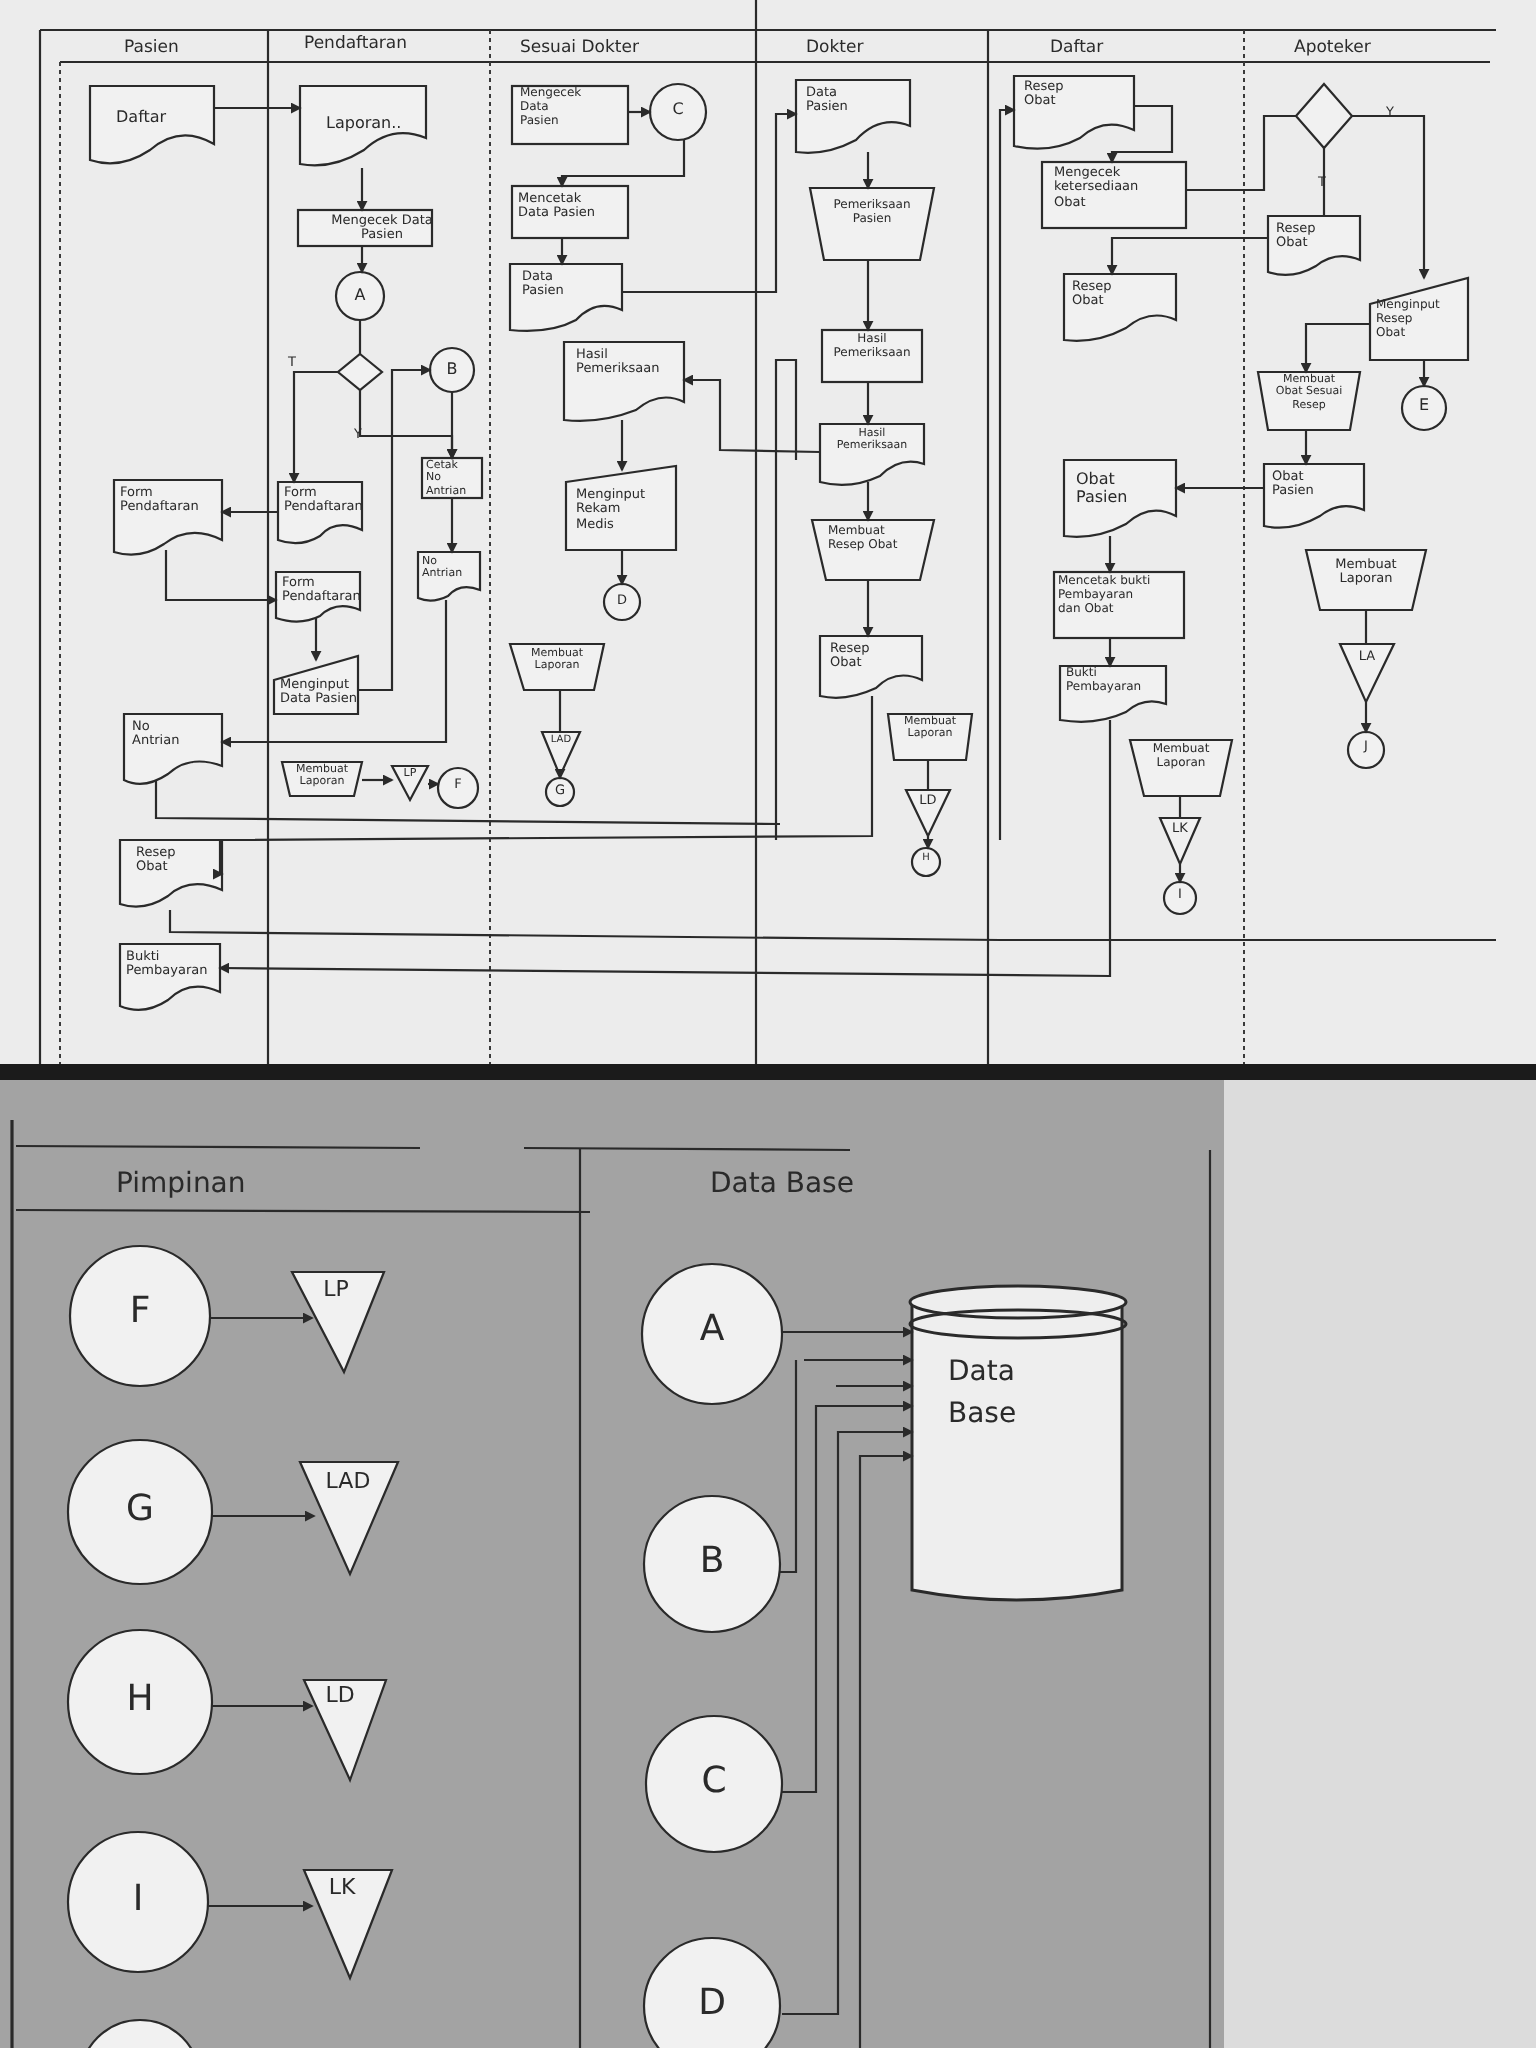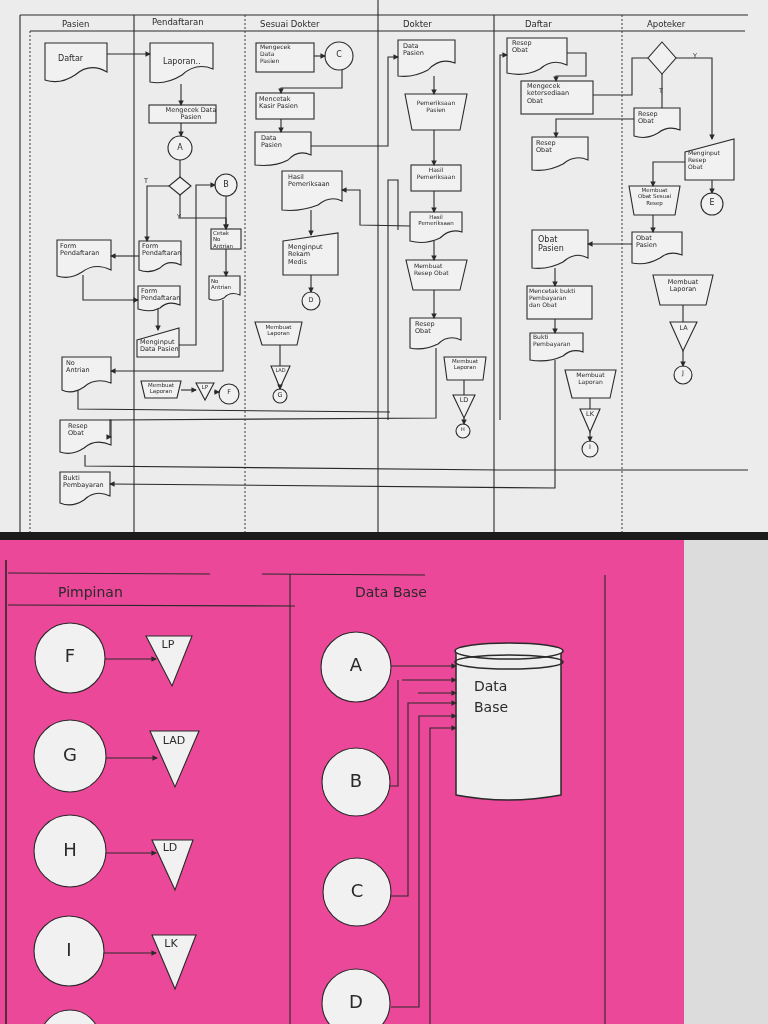--- a/index.html
+++ b/index.html
@@ -1,20 +1,20 @@
 <!DOCTYPE html>
 <html><head>
 <meta charset="utf-8">
 <style>
   html, body { margin:0; padding:0; }
   body { width:768px; height:1024px; overflow:hidden; background:#dcdcdc; font-family:"DejaVu Sans", sans-serif; }
   #stage { position:relative; width:768px; height:1024px;border-radius:19px; }
   .sheet { position:absolute; background:#eaeaea; }
   #sheet-top { left:0; top:0; width:768px; height:532px; background:#ececec; }
-  #sheet-bottom { left:0; top:540px; width:684px; height:484px; background:#ec4899; }
+  #sheet-bottom { left:0; top:540px; width:612px; height:484px; background:#a3a3a3; }
   #divider-strip { position:absolute; left:0; top:532px; width:768px; height:8px; background:#1b1b1b; }
   svg { position:absolute; left:0; top:0; }
   .ln { stroke:#2a2a2a; stroke-width:1.1; fill:none; }
   .lnd { stroke:#3a3a3a; stroke-width:1; fill:none; stroke-dasharray:2 2; }
   .shape { stroke:#2a2a2a; stroke-width:1.1; fill:#f1f1f1; }
   .shape2 { stroke:#2a2a2a; stroke-width:1.5; fill:#eeeeee; }
   .lbl { position:absolute; font-family:"DejaVu Sans", sans-serif; color:#2a2a2a; line-height:1.15; white-space:pre-line; }
   .sm { font-size:6.5px; }
   .md { font-size:8px; }
   .hd { font-size:8.5px; }
@@ -200,21 +200,21 @@
     <div class="lbl sm ctr" style="left:141px;top:382px;width:40px;font-size:5.5px">Membuat
 Laporan</div>
     <div class="lbl sm ctr" style="left:196px;top:384px;width:18px;font-size:5.5px">LP</div>
     <div class="lbl sm ctr" style="left:222px;top:389px;width:14px">F</div>
 
     <div class="lbl sm" style="left:260px;top:44px;font-size:6px">Mengecek
 Data
 Pasien</div>
     <div class="lbl md ctr" style="left:325px;top:50px;width:28px">C</div>
     <div class="lbl sm" style="left:259px;top:96px">Mencetak
-Kasir Pasien</div>
+Data Pasien</div>
     <div class="lbl sm" style="left:261px;top:135px">Data
 Pasien</div>
     <div class="lbl sm" style="left:288px;top:174px">Hasil
 Pemeriksaan</div>
     <div class="lbl sm" style="left:288px;top:244px">Menginput
 Rekam
 Medis</div>
     <div class="lbl sm ctr" style="left:302px;top:297px;width:18px">D</div>
     <div class="lbl sm ctr" style="left:255px;top:324px;width:47px;font-size:5.5px">Membuat
 Laporan</div>

